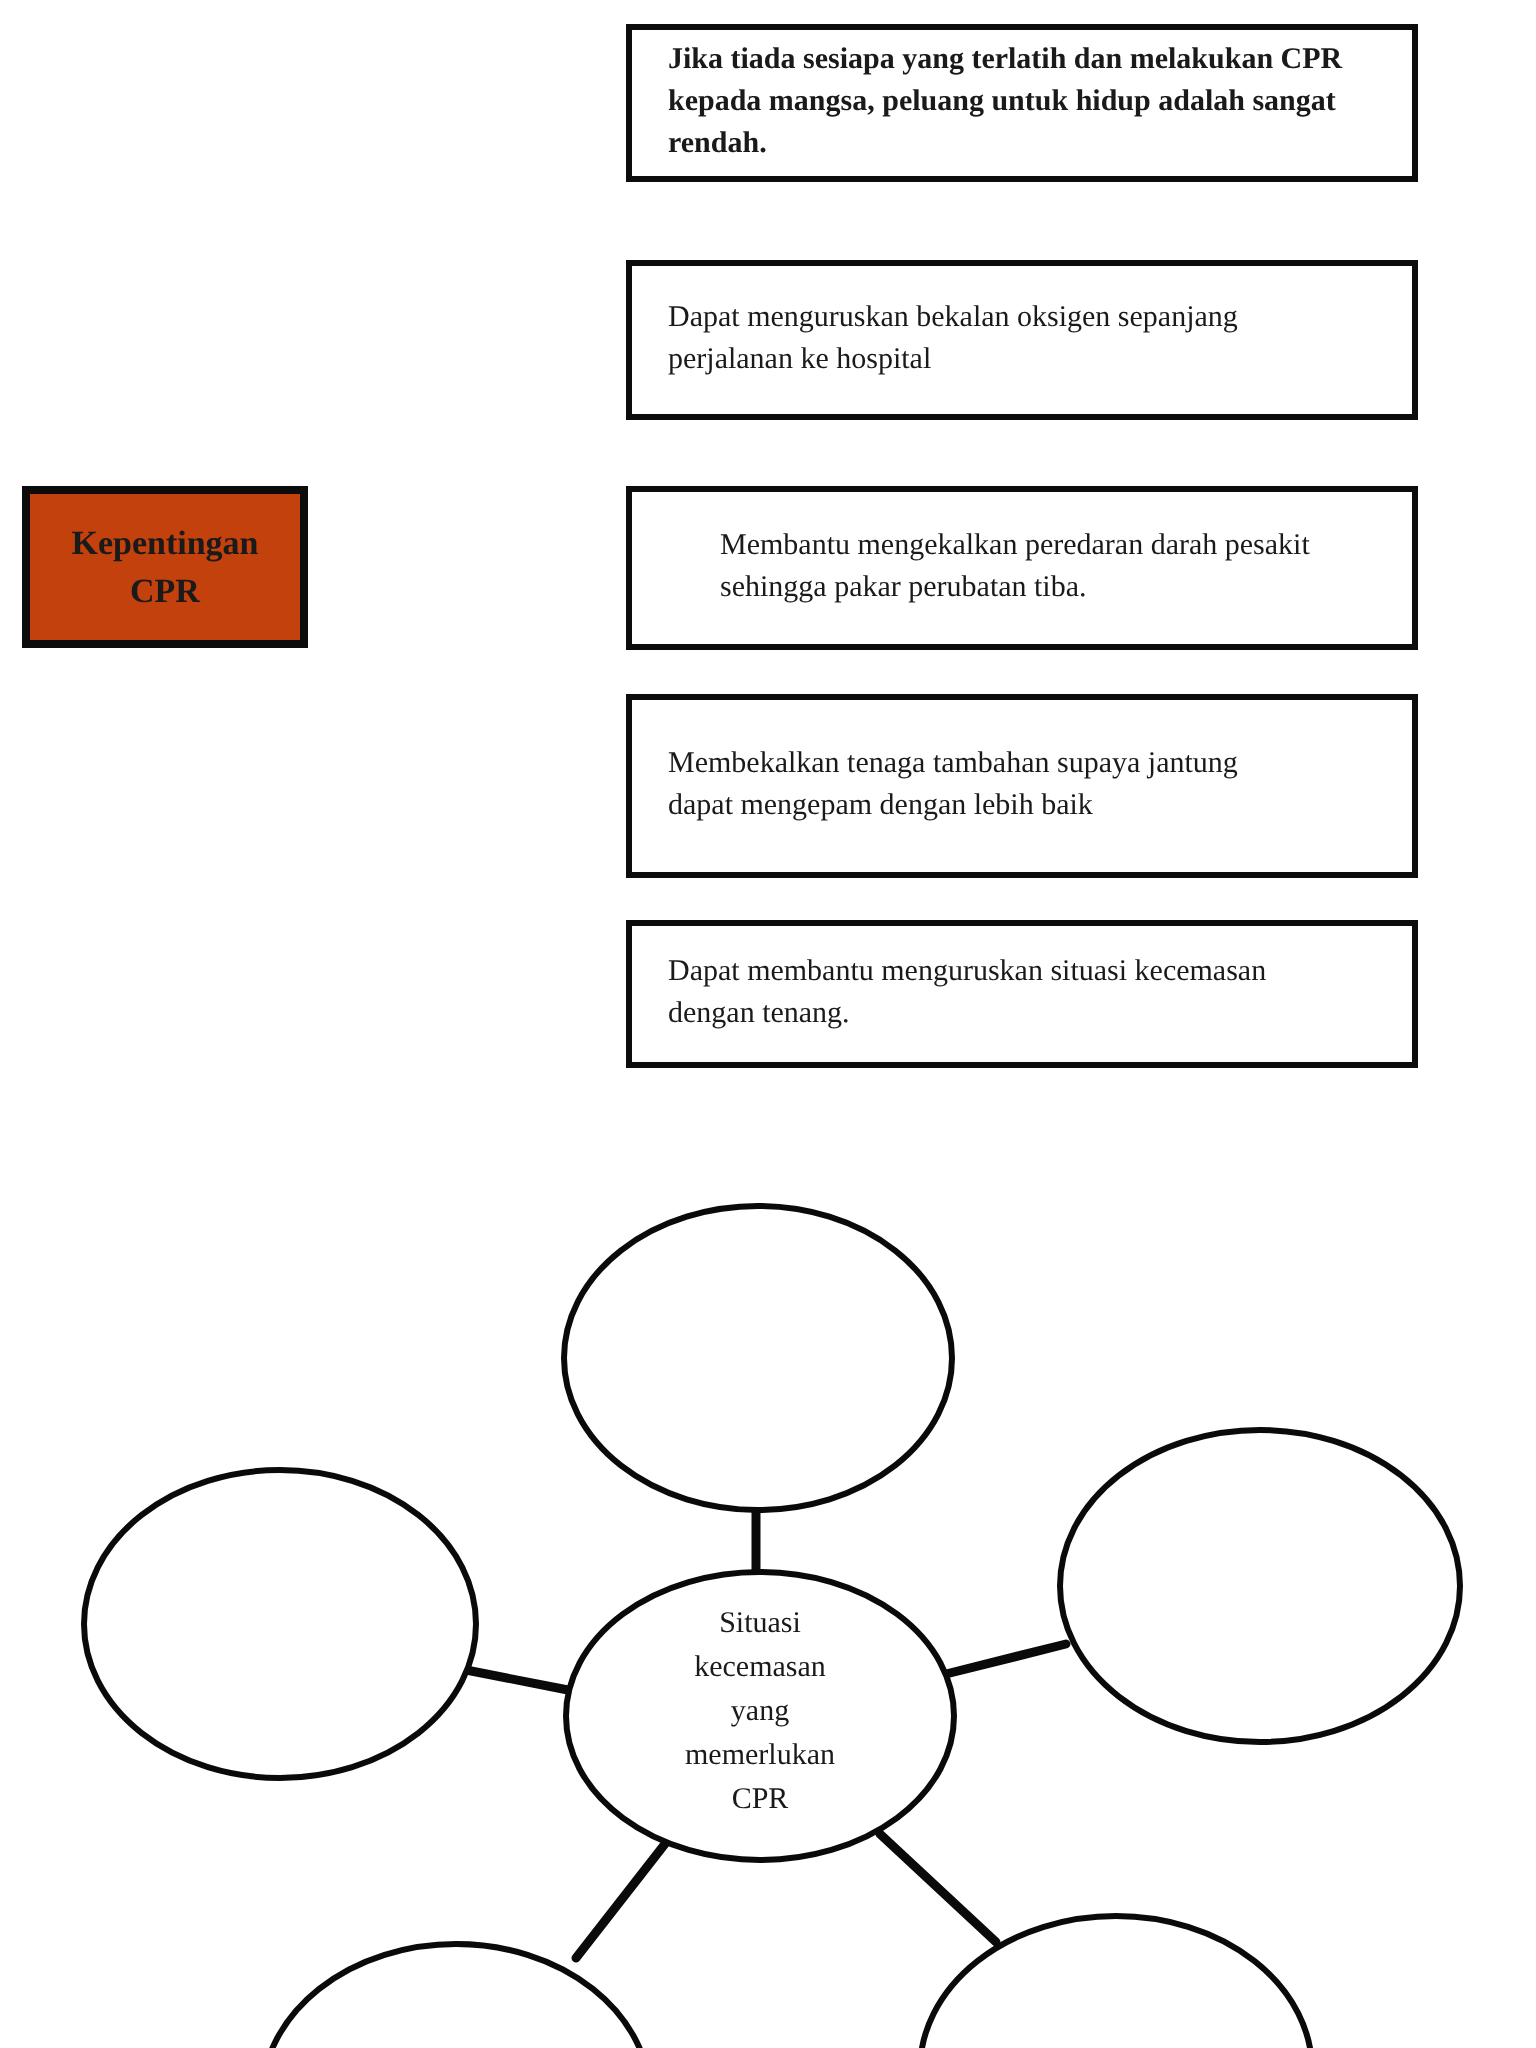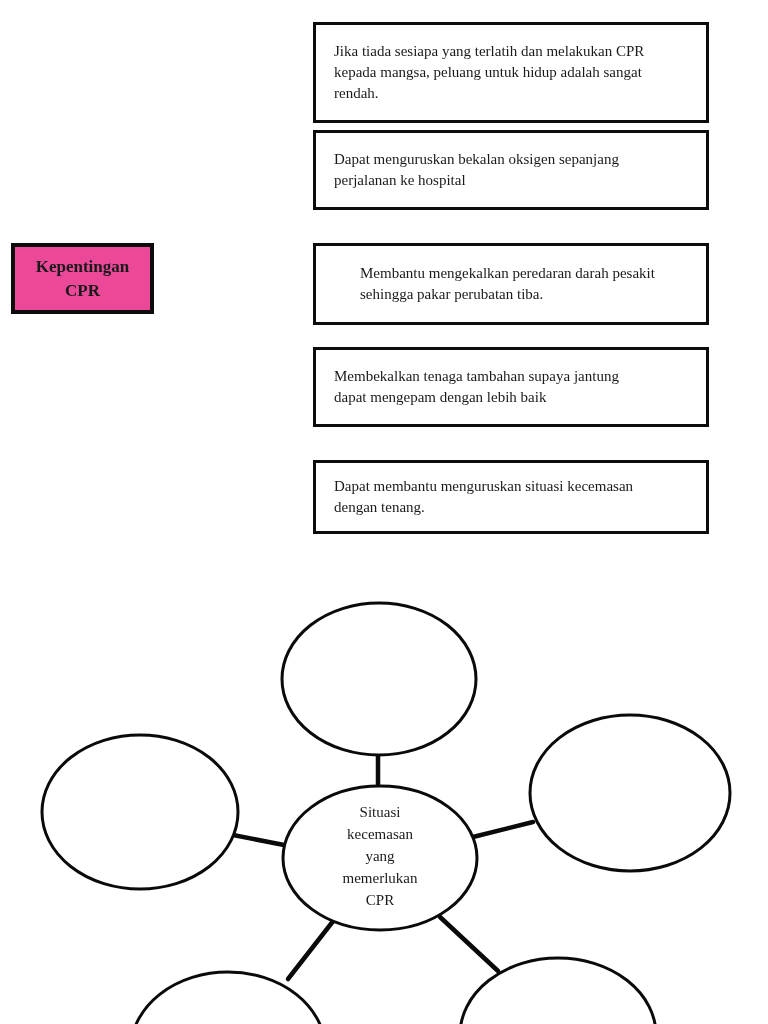--- a/index.html
+++ b/index.html
@@ -16,27 +16,27 @@
     font-family: "Liberation Serif", serif;
     color: #1a1a1a;
   }
 
   
   .topic-box {
     position: absolute;
     left: 11px;
     top: 243px;
     width: 143px;
-    height: 71px;
+    height: 81px;
     border: 4px solid #0c0c0c;
     box-sizing: border-box;
     display: flex;
     align-items: center;
     justify-content: center;
-    background: #ec4899;
+    background: #c2410c;
   }
   .topic-label {
     font-weight: bold;
     font-size: 17px;
     line-height: 24px;
     text-align: center;
     white-space: pre-line;
   }
 
   
@@ -50,24 +50,24 @@
     flex-direction: column;
     justify-content: center;
     padding: 6px 18px;
     background: #ffffff;
   }
   .ibox-text {
     font-size: 15px;
     line-height: 21px;
     white-space: pre-line;
   }
-  .ibox-0 { top: 22px;  height: 101px; }
+  .ibox-0 { top: 12px;  height: 79px; font-weight: bold; }
   .ibox-1 { top: 130px; height: 80px; }
   .ibox-2 { top: 243px; height: 82px; padding-left: 44px; }
-  .ibox-3 { top: 347px; height: 80px; }
+  .ibox-3 { top: 347px; height: 92px; }
   .ibox-4 { top: 460px; height: 74px; }
 
   
   .mindmap-svg {
     position: absolute;
     left: 0;
     top: 560px;
     width: 768px;
     height: 464px;
     display: block;

